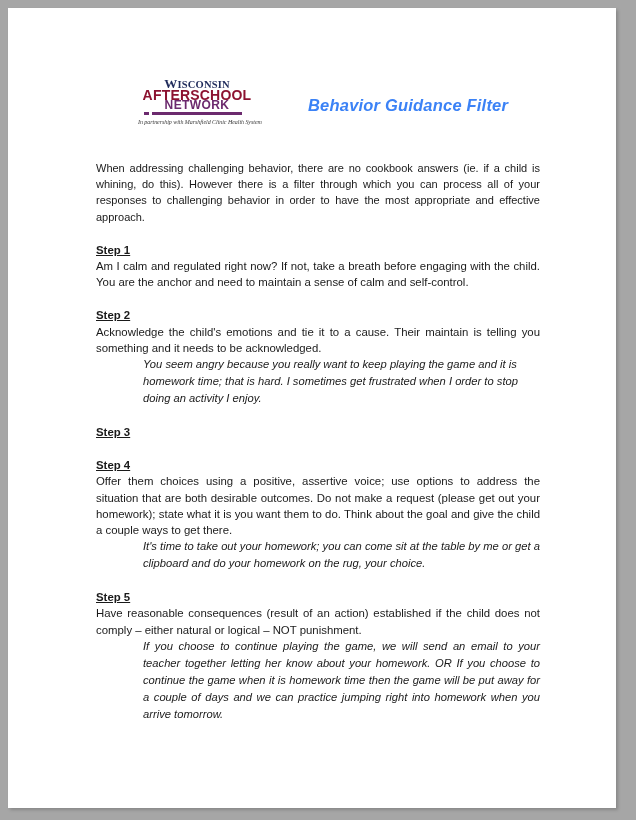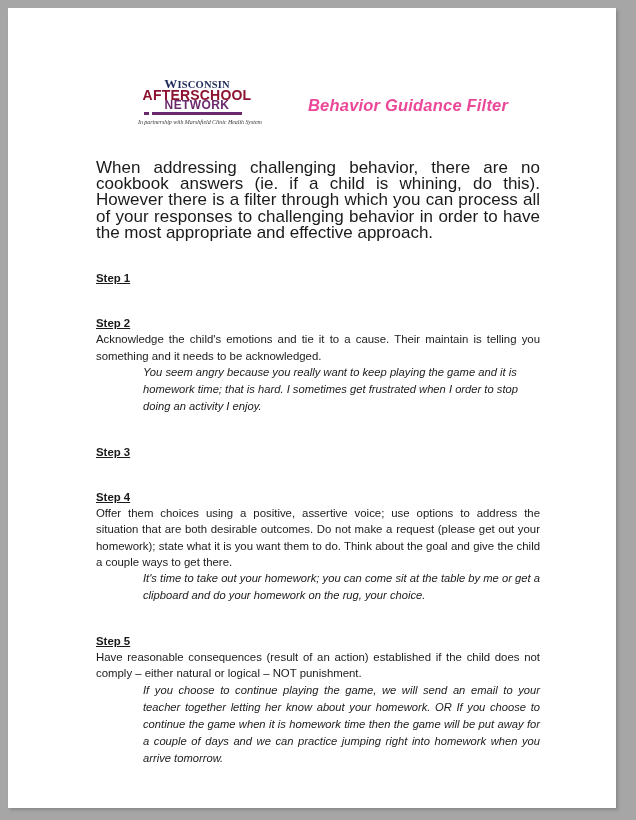--- a/index.html
+++ b/index.html
@@ -116,44 +116,44 @@
     letter-spacing: -0.05px;
   }
 
   .doc-title {
     position: absolute;
     left: 300px;
     top: 18px;
     font-size: 16.5px;
     font-weight: bold;
     font-style: italic;
-    color: #ec4899;
+    color: #3b82f6;
     letter-spacing: 0.2px;
     white-space: nowrap;
   }
 
   
   .content {
     position: absolute;
     left: 88px;
     top: 152px;
     width: 444px;
   }
 
   p.para {
     margin: 0;
-    font-size: 17px;
+    font-size: 11px;
     line-height: 16.2px;
     color: #1a1a1a;
     text-align: justify;
     text-justify: inter-word;
   }
 
   .step-block {
-    margin-top: 27px;
+    margin-top: 15px;
   }
   .step-label {
     font-size: 11.4px;
     line-height: 16.2px;
     font-weight: bold;
     color: #1a1a1a;
     text-decoration: underline;
     display: inline-block;
     margin-bottom: 0px;
   }
@@ -200,20 +200,21 @@
 
       <div class="doc-title">Behavior Guidance Filter</div>
     </div>
 
     <div class="content">
 
       <p class="para">When addressing challenging behavior, there are no cookbook answers (ie. if a child is whining, do this).  However there is a filter through which you can process all of your responses to challenging behavior in order to have the most appropriate and effective approach.</p>
 
       <div class="step-block">
         <div class="step-label">Step 1</div>
+        <p class="step-body">Am I calm and regulated right now?  If not, take a breath before engaging with the child.  You are the anchor and need to maintain a sense of calm and self-control.</p>
       </div>
 
       <div class="step-block">
         <div class="step-label">Step 2</div>
         <p class="step-body">Acknowledge the child's emotions and tie it to a cause.  Their maintain is telling you something and it needs to be acknowledged.</p>
         <p class="step-example nojust">You seem angry because you really want to keep playing the game and it is homework time; that is hard.  I sometimes get frustrated when I order to stop doing an activity I enjoy.</p>
       </div>
 
       <div class="step-block">
         <div class="step-label">Step 3</div>

